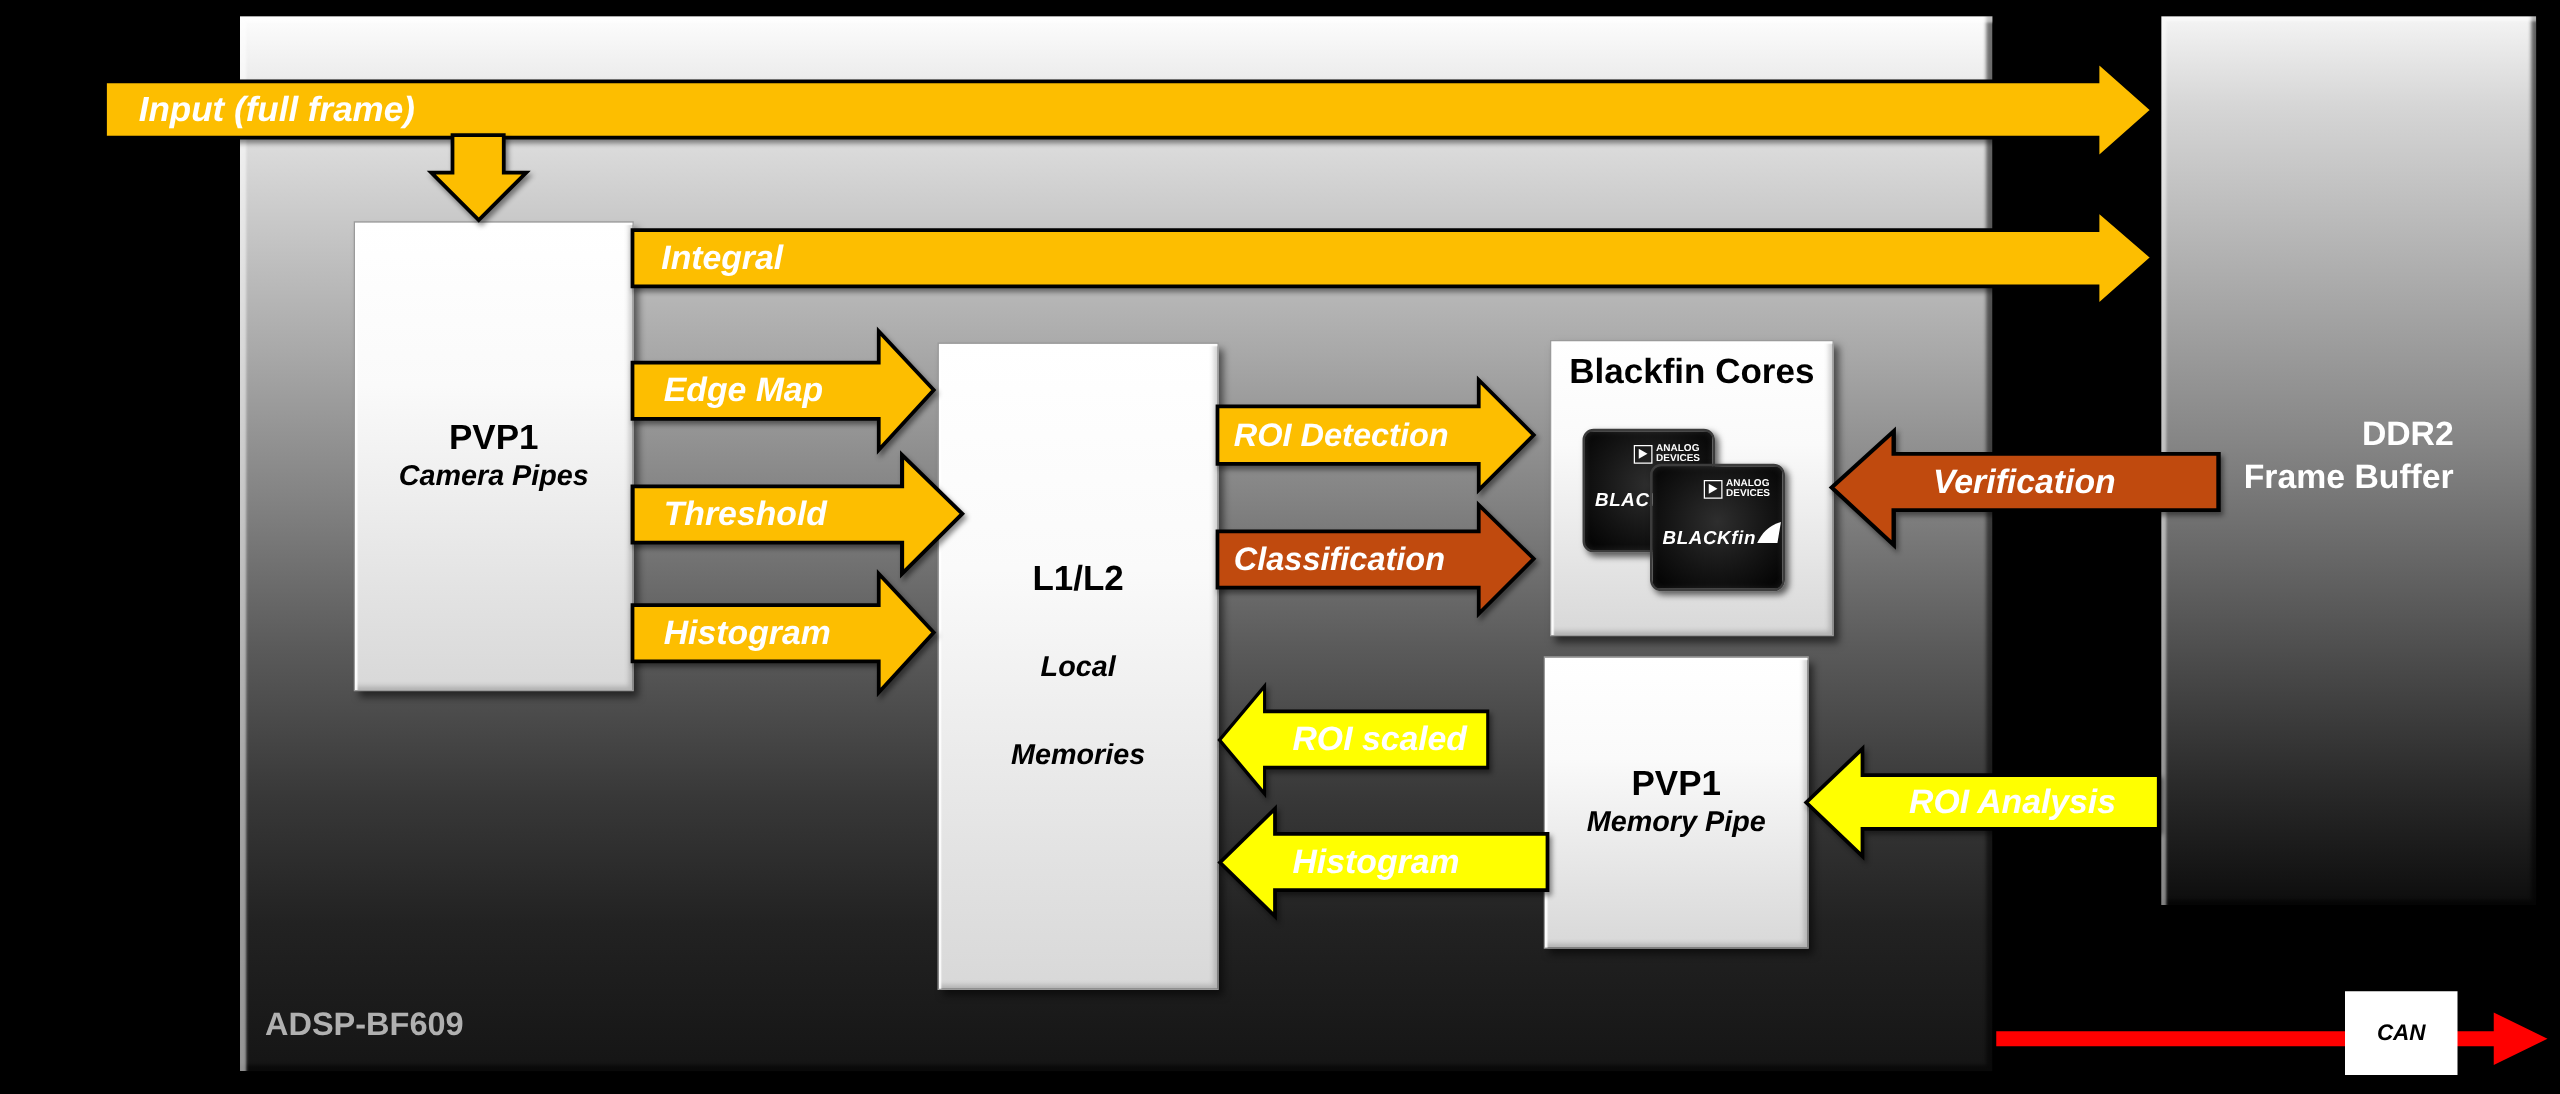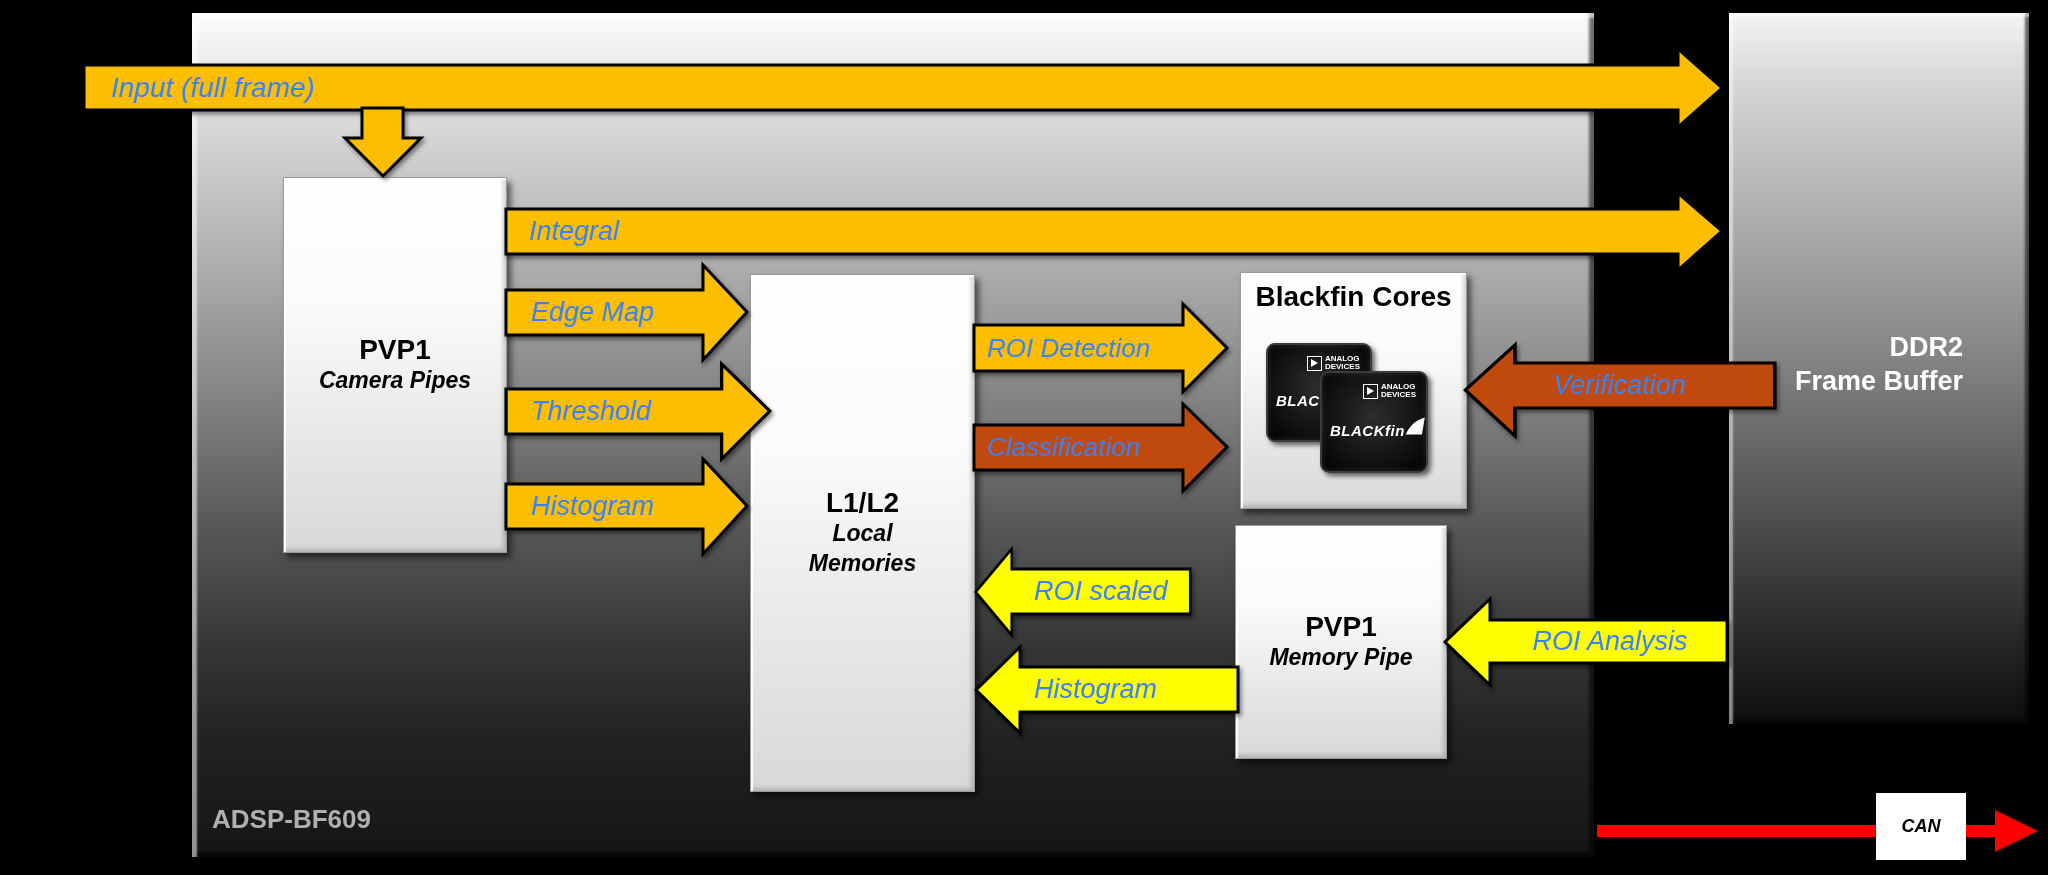--- a/index.html
+++ b/index.html
@@ -55,21 +55,21 @@
   .arrow{position:absolute;z-index:5;}
   .arrow svg{position:absolute;left:0;top:0;width:100%;height:100%;overflow:visible;
              filter:drop-shadow(2px 3px 2px rgba(0,0,0,.45));}
   .arrow polygon{stroke:#000;stroke-width:3;stroke-linejoin:miter;}
   .fill-orange polygon{fill:#FDBE00;}
   .fill-rust   polygon{fill:#C04A0E;}
   .fill-yellow polygon{fill:#FFFF00;}
   .fill-red    polygon{fill:#FF0000;stroke:none;}
   .lbl{
     position:absolute;display:flex;align-items:center;white-space:nowrap;
-    color:#3b82f6;font-weight:normal;font-style:italic;font-size:27px;
+    color:#ffffff;font-weight:bold;font-style:italic;font-size:27px;
   }
   
   .soc-label{position:absolute;left:212px;top:804px;z-index:4;color:#b0b0b0;font-weight:bold;font-size:26px;}
   .can-box{
     position:absolute;left:1876px;top:793px;width:90px;height:67px;z-index:7;background:#fff;
     display:flex;align-items:center;justify-content:center;
     color:#000;font-weight:bold;font-style:italic;font-size:18px;
   }
 </style>
 </head>
@@ -84,21 +84,21 @@
       <div>DDR2</div>
       <div>Frame Buffer</div>
     </div>
   </div>
 
   <div class="block" style="left:283px;top:177px;width:222px;height:374px;">
     <div class="t1">PVP1</div>
     <div class="t2">Camera Pipes</div>
   </div>
 
-  <div class="block" style="left:750px;top:274px;width:223px;height:516px;">
+  <div class="block" style="left:750px;top:274px;width:223px;height:516px;gap:40px;">
     <div class="t1">L1/L2</div>
     <div class="t2">Local</div>
     <div class="t2">Memories</div>
   </div>
 
   <div class="block blackfin-block" style="left:1240px;top:272px;width:225px;height:235px;">
     <div class="t1">Blackfin Cores</div>
 
     <div class="chip" style="left:25px;top:70px;width:102px;height:95px;z-index:1;">
       <div class="adi-row">
@@ -146,21 +146,21 @@
     </svg>
     <span class="lbl" style="left:28px;top:18px;height:45px;font-size:28px;">Input (full frame)</span>
   </div>
 
   <div class="arrow" style="left:343px;top:108px;width:80px;height:70px;">
     <svg class="fill-orange" viewBox="0 0 80 70" preserveAspectRatio="none">
       <polygon points="19,0 60,0 60,30 78,30 40,68 2,30 19,30"></polygon>
     </svg>
   </div>
 
-  <div class="arrow" style="left:505px;top:191px;width:1219px;height:81px;">
+  <div class="arrow" style="left:505px;top:166px;width:1219px;height:81px;">
     <svg class="fill-orange" viewBox="0 0 1219 81" preserveAspectRatio="none">
       <polygon points="1,18 1173,18 1173,2 1217,40 1173,79 1173,63 1,63"></polygon>
     </svg>
     <span class="lbl" style="left:24px;top:18px;height:45px;">Integral</span>
   </div>
 
   <div class="arrow" style="left:505px;top:263px;width:244px;height:99px;">
     <svg class="fill-orange" viewBox="0 0 244 99" preserveAspectRatio="none">
       <polygon points="1,27 198,27 198,2 242,49 198,97 198,72 1,72"></polygon>
     </svg>

